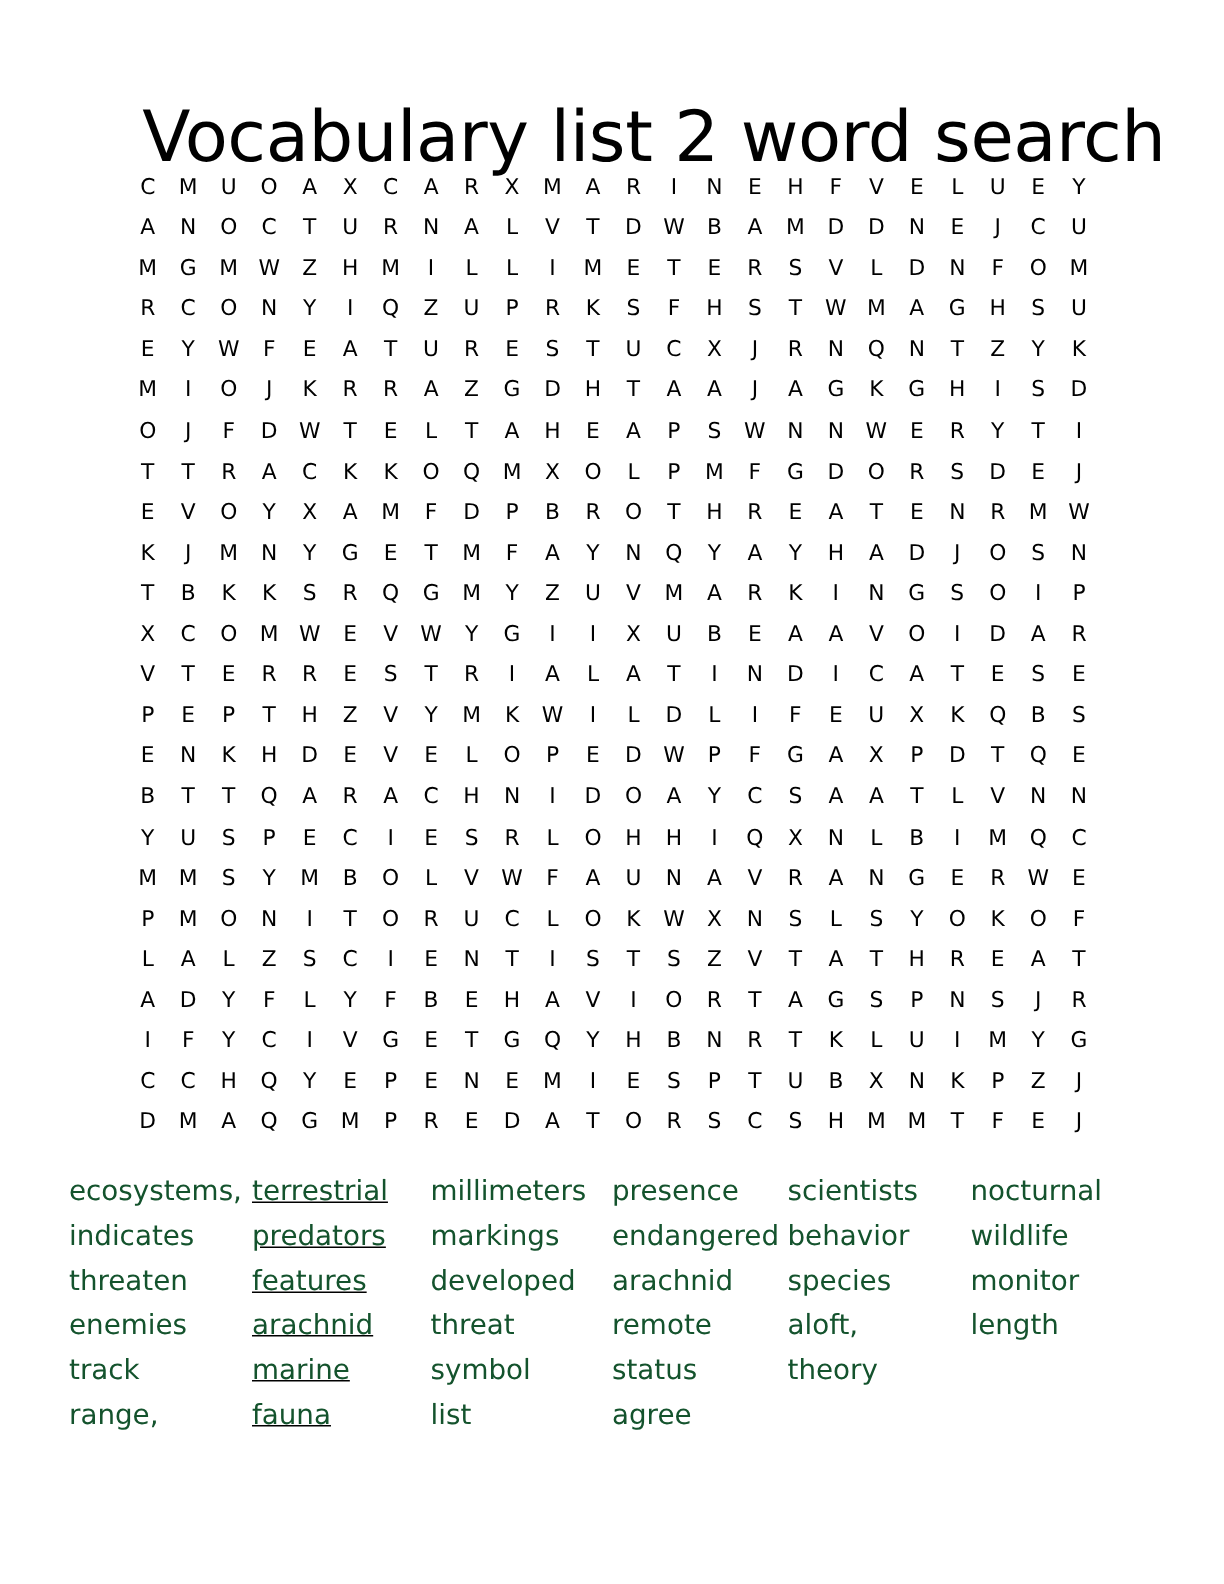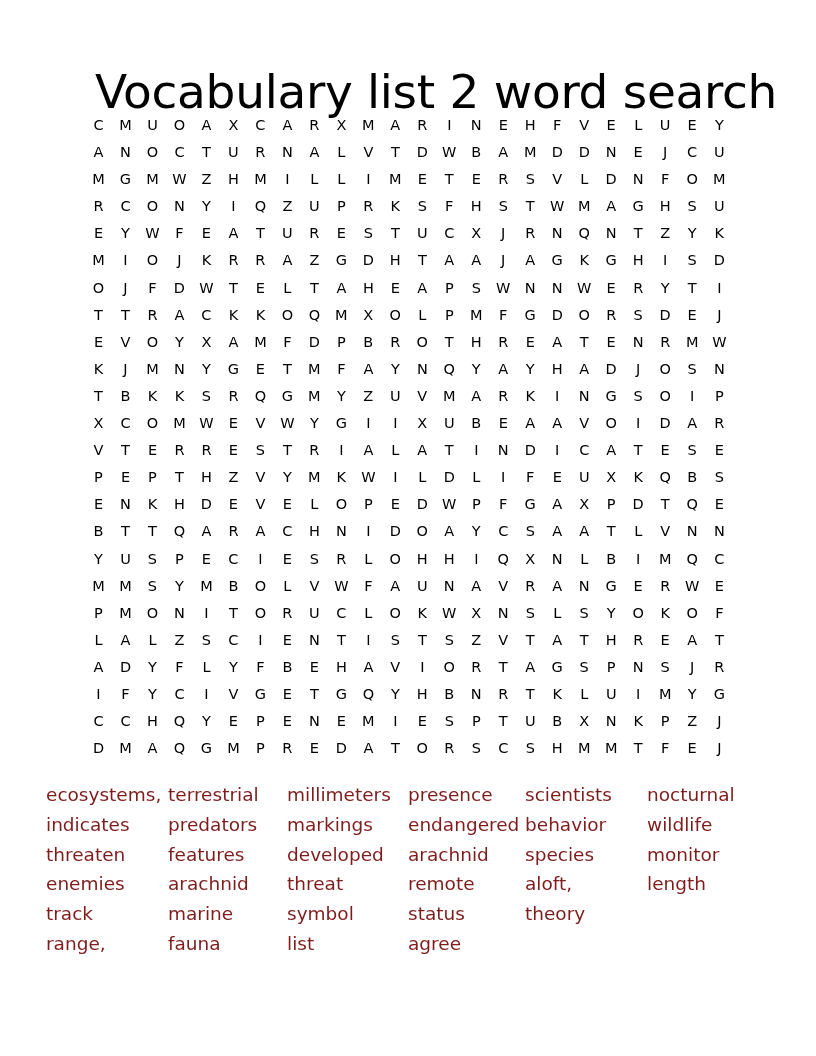--- a/index.html
+++ b/index.html
@@ -76,24 +76,24 @@
   .wordcol {
     display: flex;
     flex-direction: column;
   }
   .wordcol .word {
     font-family: "DejaVu Sans", sans-serif;
     font-size: 18.5px;
     line-height: 29.8px;
     font-weight: 400;
     white-space: nowrap;
-    color: #7f1d1d;
+    color: #14532d;
   }
   .col-0 { width: 122px; }
-  .col-1 { width: 119px; }
+  .col-1 { width: 119px; text-decoration: underline; }
   .col-2 { width: 121px; justify-content: space-between; }
   .col-3 { width: 117px; }
   .col-4 { width: 122px; }
   .col-5 { width: 120px; }
 </style>
 </head>
 <body>
 
 <div class="page">
 

